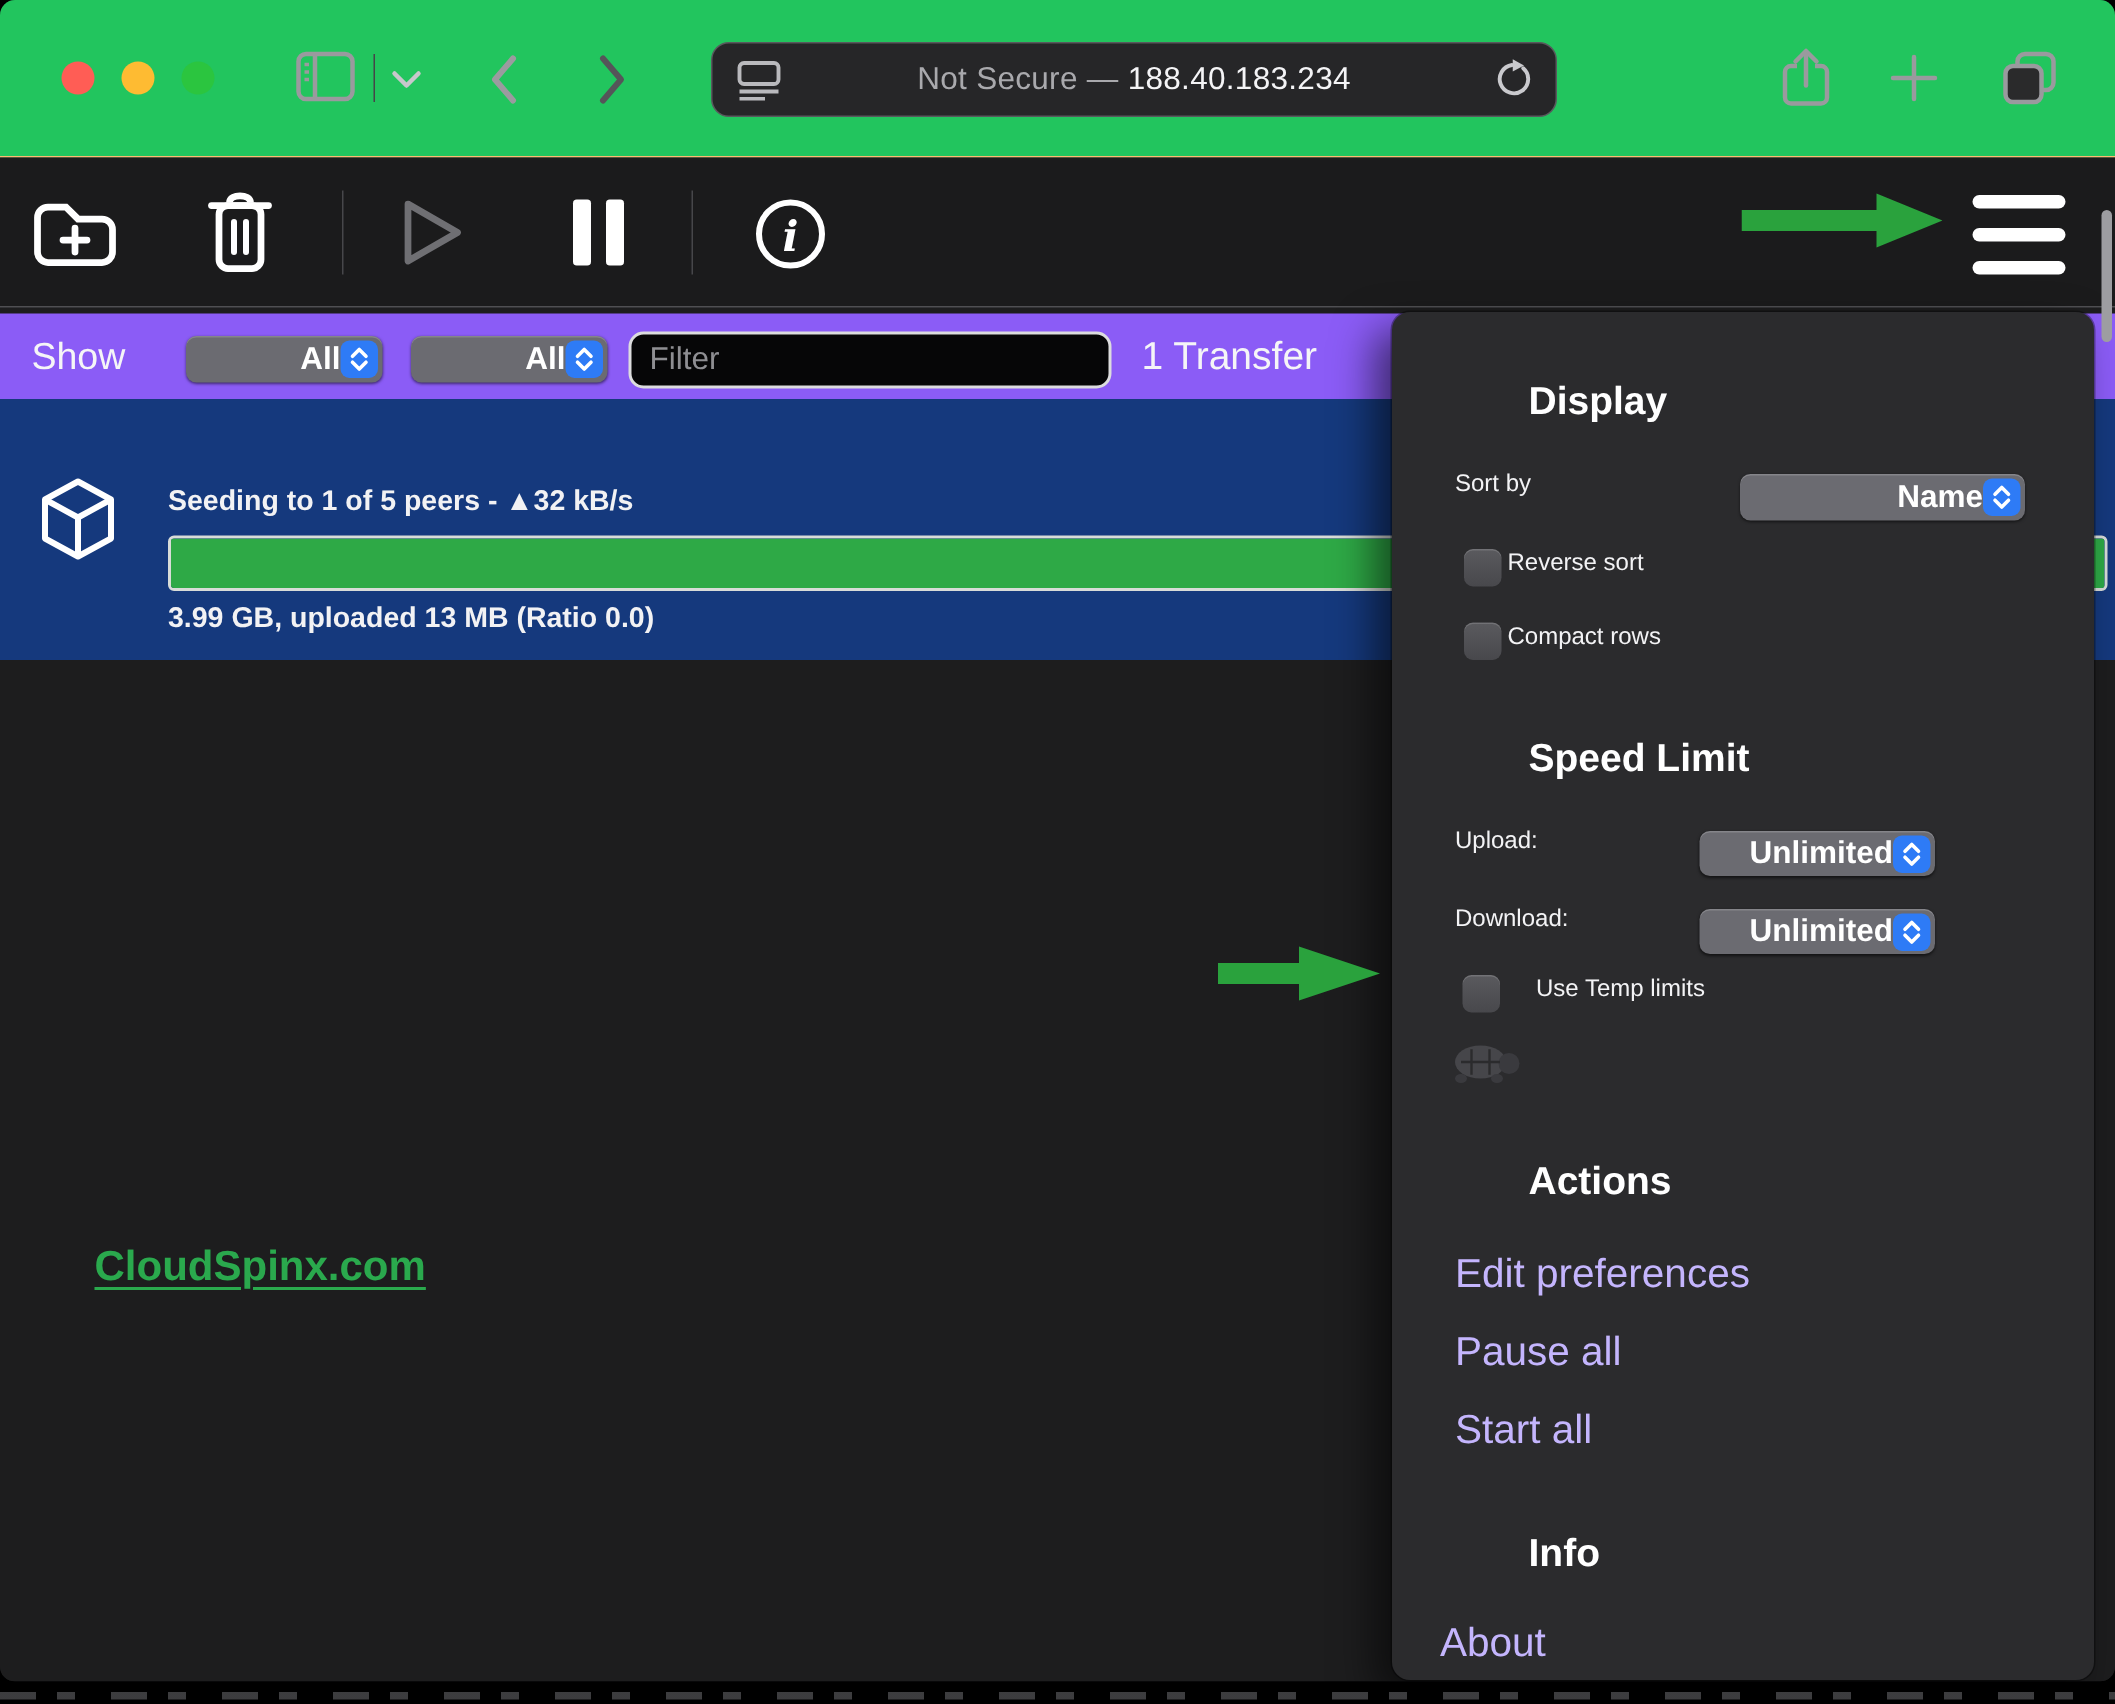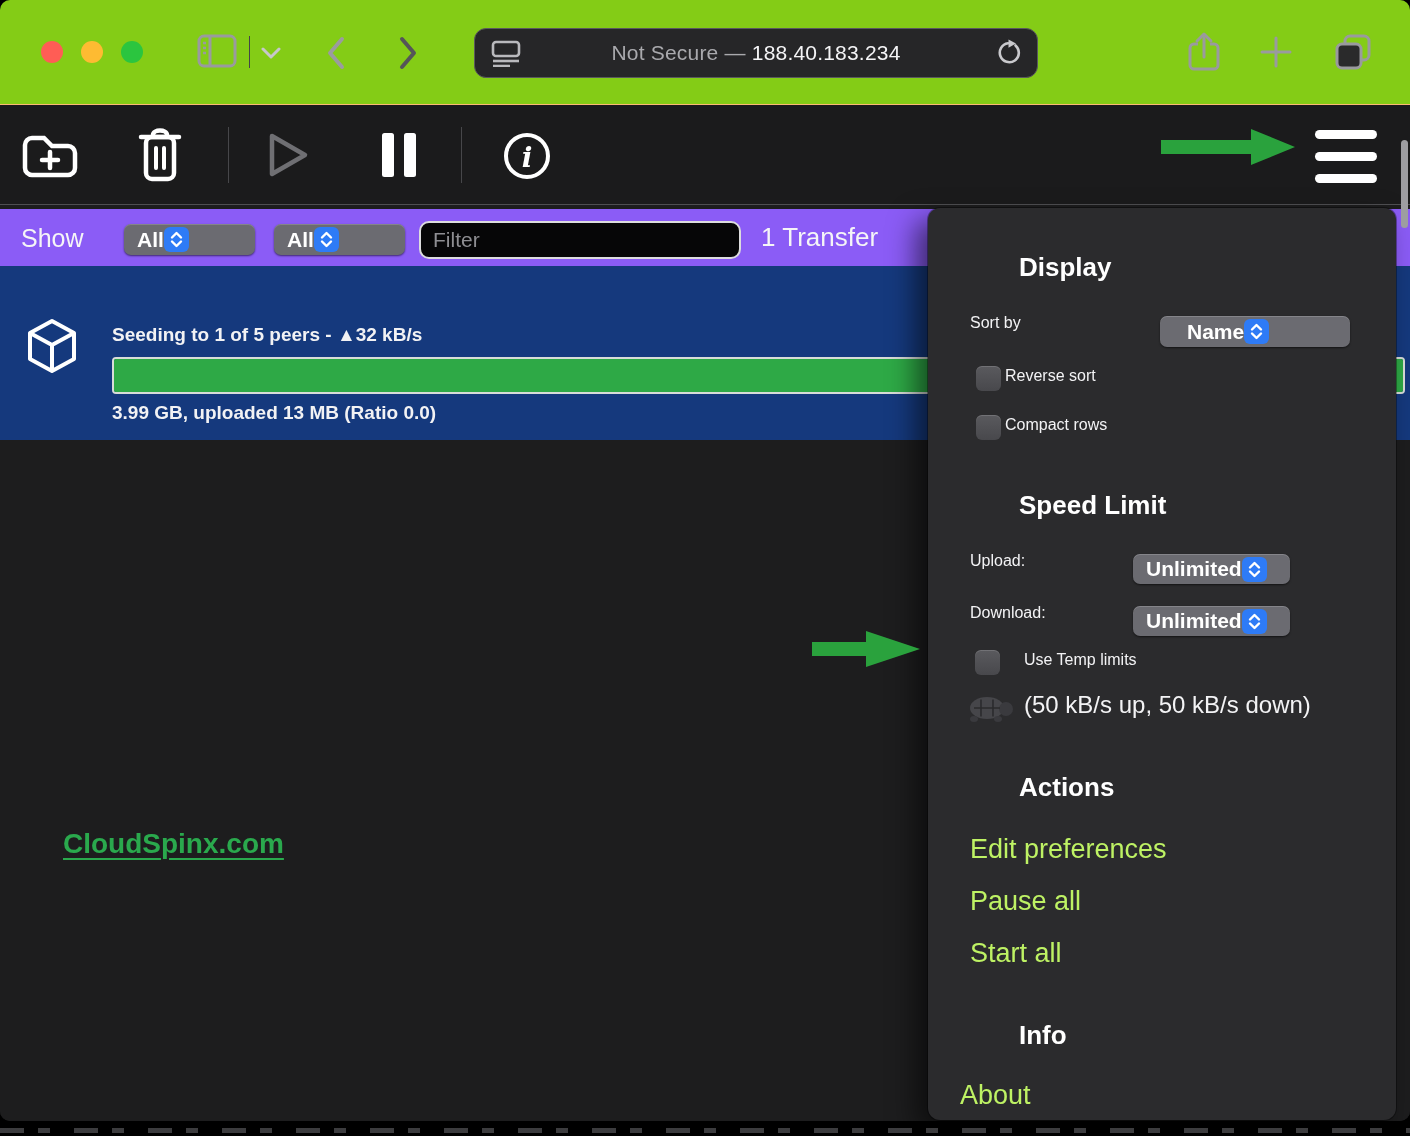--- a/index.html
+++ b/index.html
@@ -1,33 +1,33 @@
 <!DOCTYPE html>
 <html><head>
 <meta charset="utf-8">
 <style>
   html,body{margin:0;padding:0;background:#000;}
   .stage{position:relative;width:1410px;height:1136px;overflow:hidden;background:#000;
          font-family:"Liberation Sans","DejaVu Sans",sans-serif;-webkit-font-smoothing:antialiased;}
   .abs{position:absolute;}
   
   .win{position:absolute;left:0;top:0;width:1410px;height:1121px;border-radius:10px;overflow:hidden;background:#1d1d1e;}
-  .chrome{position:absolute;left:0;top:0;width:100%;height:104px;background:#84cc16;border-bottom:1px solid #fdba74;text-align:right;}
+  .chrome{position:absolute;left:0;top:0;width:100%;height:104px;background:#22c55e;border-bottom:1px solid #fdba74;text-align:right;}
   .ttoolbar{position:absolute;left:0;top:105px;width:100%;height:99px;background:#1b1b1c;border-bottom:1px solid #4f4f52;}
   .filterbar{position:absolute;left:0;top:209px;width:100%;height:61px;background:#8b5cf6;}
   .trow{position:absolute;left:0;top:266px;width:100%;height:174px;background:#15397d;}
   .contentarea{position:absolute;left:0;top:440px;width:100%;height:681px;background:#1d1d1e;}
   
   .tl{width:22px;height:22px;border-radius:50%;}
   .addr{position:absolute;left:474px;top:28px;width:562px;height:48px;border-radius:12px;
         background:#262628;border:1.5px solid #59595d;display:flex;align-items:center;justify-content:center;}
   .addr-text{font-size:21px;letter-spacing:.2px;}
   .addr-text .pfx{color:#a9a9ad;} .addr-text .host{color:#f4f4f6;}
   
-  .pill{display:flex;align-items:center;justify-content:flex-start;background:#6b6b71;
+  .pill{display:flex;align-items:center;justify-content:flex-end;background:#6b6b71;
         border-radius:7px;box-shadow:inset 0 1px 0 rgba(255,255,255,.18),0 1px 2px rgba(0,0,0,.55);}
   .pill .val{color:#fff;font-weight:600;padding-left:13px;white-space:nowrap;}
   .step{width:25px;height:25px;margin-right:3px;border-radius:6px;background:#2e7bf6;
         display:flex;align-items:center;justify-content:center;flex:none;}
   .chk{width:25px;height:25px;border-radius:6px;background:linear-gradient(#5a5a5e,#48484c);
        box-shadow:inset 0 1px 0 rgba(255,255,255,.15);}
   .filter-input{position:absolute;left:419px;top:217px;width:322px;height:38px;box-sizing:border-box;
        background:#060607;border:2px solid #dcdcde;border-radius:10px;color:#e8e8e8;
        font-size:21px;padding:0 12px;font-family:inherit;outline:none;}
   .filter-input::placeholder{color:#8e8e92;}
@@ -35,21 +35,21 @@
   .t-title{font-size:27px;font-weight:bold;color:#fff;}
   .t-sub{font-size:19px;font-weight:600;color:#f2f2f4;}
   .pbar{position:absolute;left:112px;top:357px;width:1293px;height:37px;box-sizing:border-box;
         border:2px solid #d8dcd8;border-radius:4px;background:#0f2a5e;overflow:hidden;}
   .pfill{height:100%;background:#2ea946;}
   
   .menu{position:absolute;left:928px;top:208px;width:468px;height:912px;background:#2b2b2d;
         border-radius:12px;z-index:20;box-shadow:-12px 12px 28px rgba(0,0,0,.55),0 0 0 1px rgba(0,0,0,.35);}
   .hdr{position:absolute;font-size:26px;font-weight:bold;color:#fff;white-space:nowrap;margin-left:44px;}
   .mlabel{position:absolute;font-size:16px;color:#f3f3f5;white-space:nowrap;}
-  .mitem{position:absolute;font-size:27px;color:#bef264;white-space:nowrap;cursor:default;}
+  .mitem{position:absolute;font-size:27px;color:#c4b5fd;white-space:nowrap;cursor:default;}
   
   .hbar{width:62px;height:9px;border-radius:4.5px;background:#fff;margin-bottom:13px;}
   .green-link{font-size:28px;font-weight:bold;color:#2aa94d;text-decoration:underline;text-underline-offset:5px;text-decoration-thickness:2px;}
   .vsep{width:1px;background:#47474a;}
   .scroll-thumb{position:absolute;right:2px;top:140px;width:7px;height:88px;border-radius:4px;background:#9d9da1;z-index:40;}
   .bottomstrip{position:absolute;left:0;top:1121px;width:1410px;height:15px;background:#000;}
   .cutoff{position:absolute;left:0;top:7px;width:1410px;height:5px;opacity:.55;
           background:repeating-linear-gradient(90deg,#6e6e72 0 24px,transparent 24px 38px,#6e6e72 38px 50px,transparent 50px 74px);}
   svg{display:block;}
 </style>
@@ -271,21 +271,20 @@
       <div class="mlabel" style="left:96px;top:443px;">Use Temp limits</div>
       <div class="abs" style="left:40px;top:487px;">
         <svg width="48" height="28" viewBox="0 0 48 28">
           <ellipse cx="19" cy="13" rx="17" ry="11" fill="#46464a"></ellipse>
           <circle cx="38" cy="14" r="7" fill="#3a3a3e"></circle>
           <path d="M6 13 h26 M13 4.5 v17 M25 4.5 v17" stroke="#2b2b2d" stroke-width="1.6" fill="none"></path>
           <ellipse cx="6" cy="24" rx="4" ry="3" fill="#3a3a3e"></ellipse>
           <ellipse cx="30" cy="24" rx="4" ry="3" fill="#3a3a3e"></ellipse>
         </svg>
       </div>
-      <div class="mlabel" style="left:96px;top:483px;font-size:24px;">(50 kB/s up, 50 kB/s down)</div>
 
       <div class="hdr" style="left:47px;top:564px;">Actions</div>
       <div class="mitem" style="left:42px;top:626px;">Edit preferences</div>
       <div class="mitem" style="left:42px;top:678px;">Pause all</div>
       <div class="mitem" style="left:42px;top:730px;">Start all</div>
 
       <div class="hdr" style="left:47px;top:812px;">Info</div>
       <div class="mitem" style="left:32px;top:872px;">About</div>
     </div>
 

